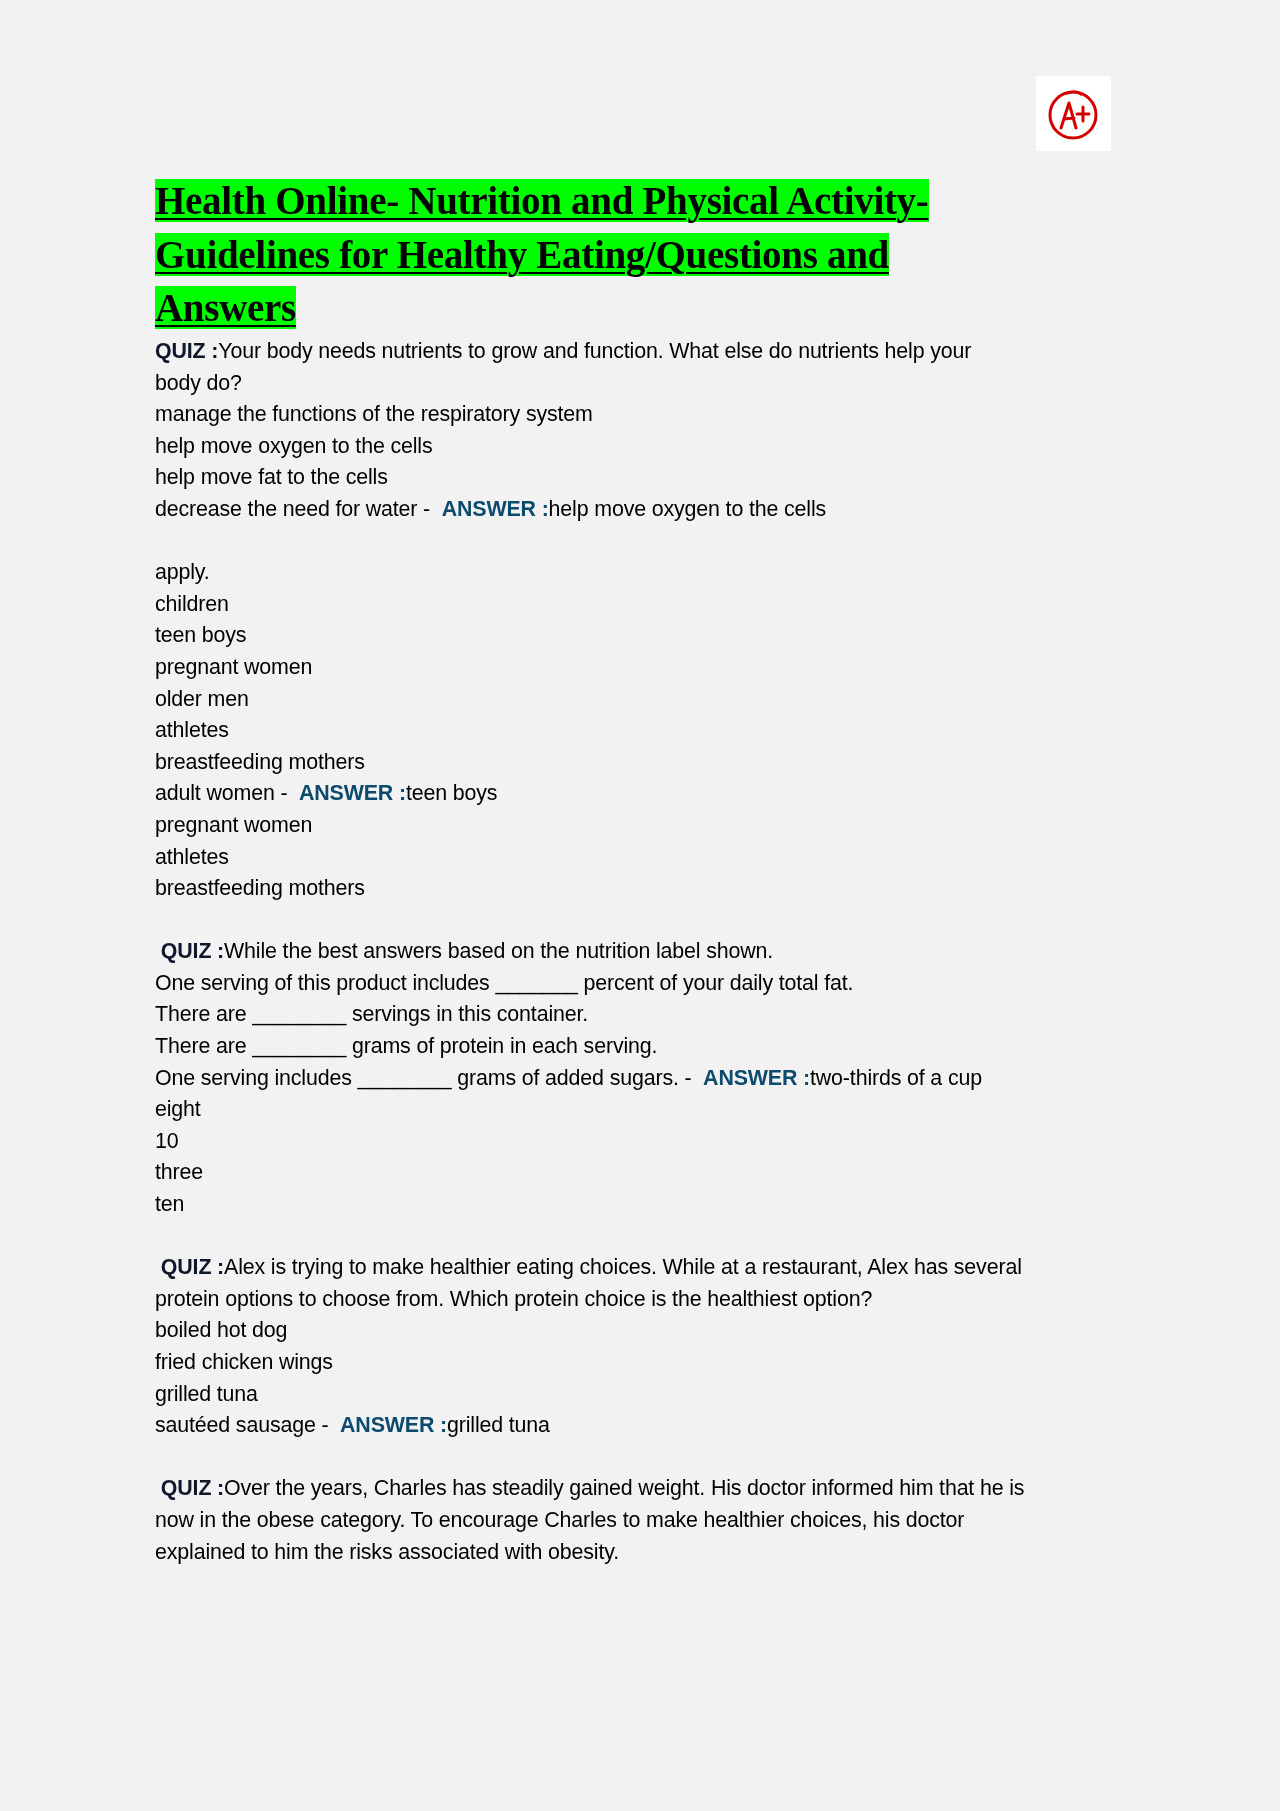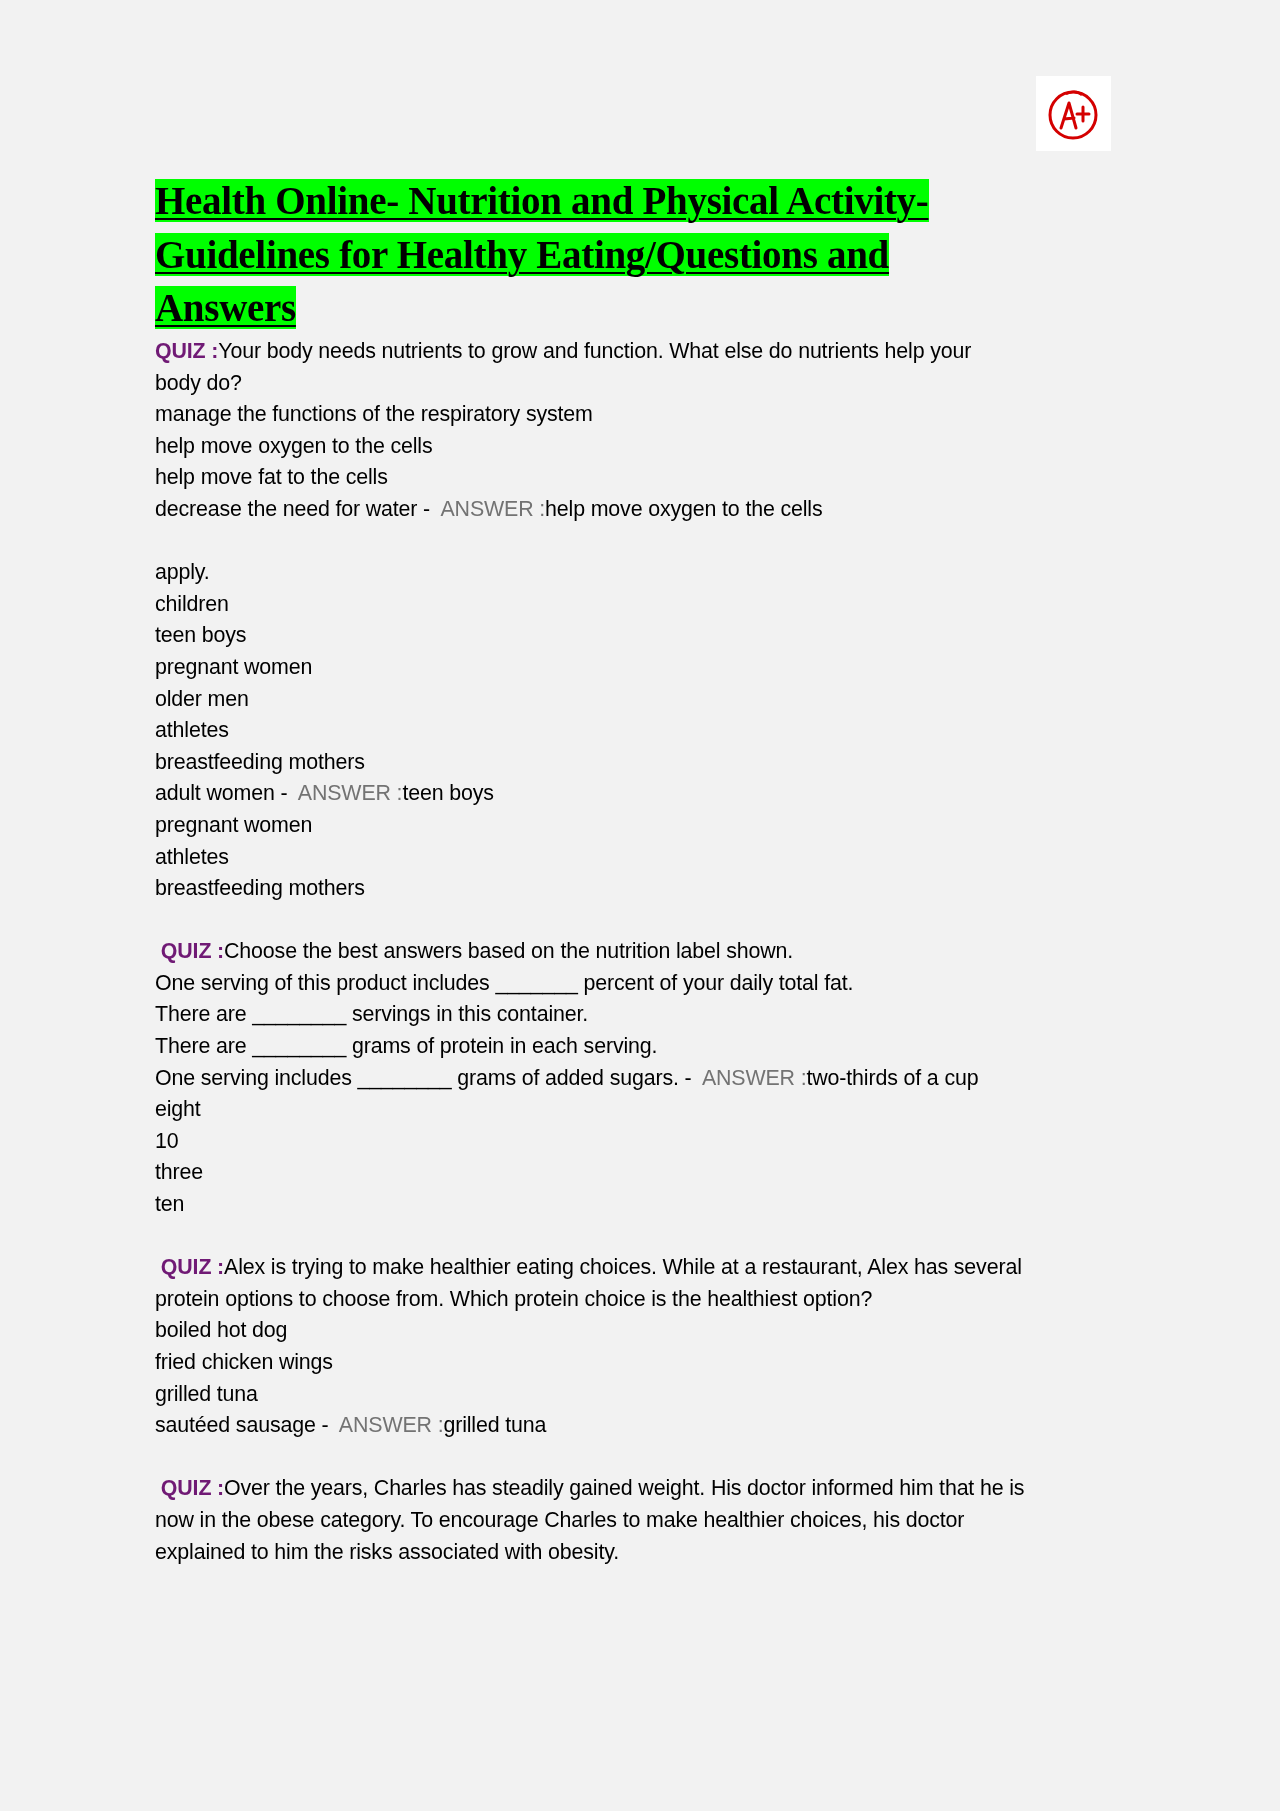--- a/index.html
+++ b/index.html
@@ -56,26 +56,26 @@
       letter-spacing: -0.15px;
     }
     .line {
       white-space: pre;
       height: 31.6px;
     }
     .blank {
       height: 31.6px;
     }
     .quiz-label {
-      color: #701a75;
+      color: #0f172a;
       font-weight: bold;
     }
     .answer-label {
-      color: #737373;
-      font-weight: normal;
+      color: #0c4a6e;
+      font-weight: bold;
     }
   </style>
 </head>
 <body>
 
 <div class="logo-box">
   <svg viewBox="0 0 75 75">
     <circle cx="37" cy="39" r="23" fill="none" stroke="#d40000" stroke-width="3"></circle>
     <path d="M30 18 q10 -5 16 1" fill="none" stroke="#d40000" stroke-width="2.5"></path>
     <path d="M25 52 L33 27 L40 52 M28 43 L38 42" fill="none" stroke="#d40000" stroke-width="3" stroke-linecap="round" stroke-linejoin="round"></path>
@@ -107,21 +107,21 @@
       <div class="line">older men</div>
       <div class="line">athletes</div>
       <div class="line">breastfeeding mothers</div>
       <div class="line"><span>adult women -  </span><span class="answer-label">ANSWER :</span><span>teen boys</span></div>
       <div class="line">pregnant women</div>
       <div class="line">athletes</div>
       <div class="line">breastfeeding mothers</div>
     </div>
     <div class="blank"></div>
     <div>
-      <div class="line"><span> </span><span class="quiz-label">QUIZ :</span><span>Choose the best answers based on the nutrition label shown.</span></div>
+      <div class="line"><span> </span><span class="quiz-label">QUIZ :</span><span>While the best answers based on the nutrition label shown.</span></div>
       <div class="line">One serving of this product includes _______ percent of your daily total fat.</div>
       <div class="line">There are ________ servings in this container.</div>
       <div class="line">There are ________ grams of protein in each serving.</div>
       <div class="line"><span>One serving includes ________ grams of added sugars. -  </span><span class="answer-label">ANSWER :</span><span>two-thirds of a cup</span></div>
       <div class="line">eight</div>
       <div class="line">10</div>
       <div class="line">three</div>
       <div class="line">ten</div>
     </div>
     <div class="blank"></div>

